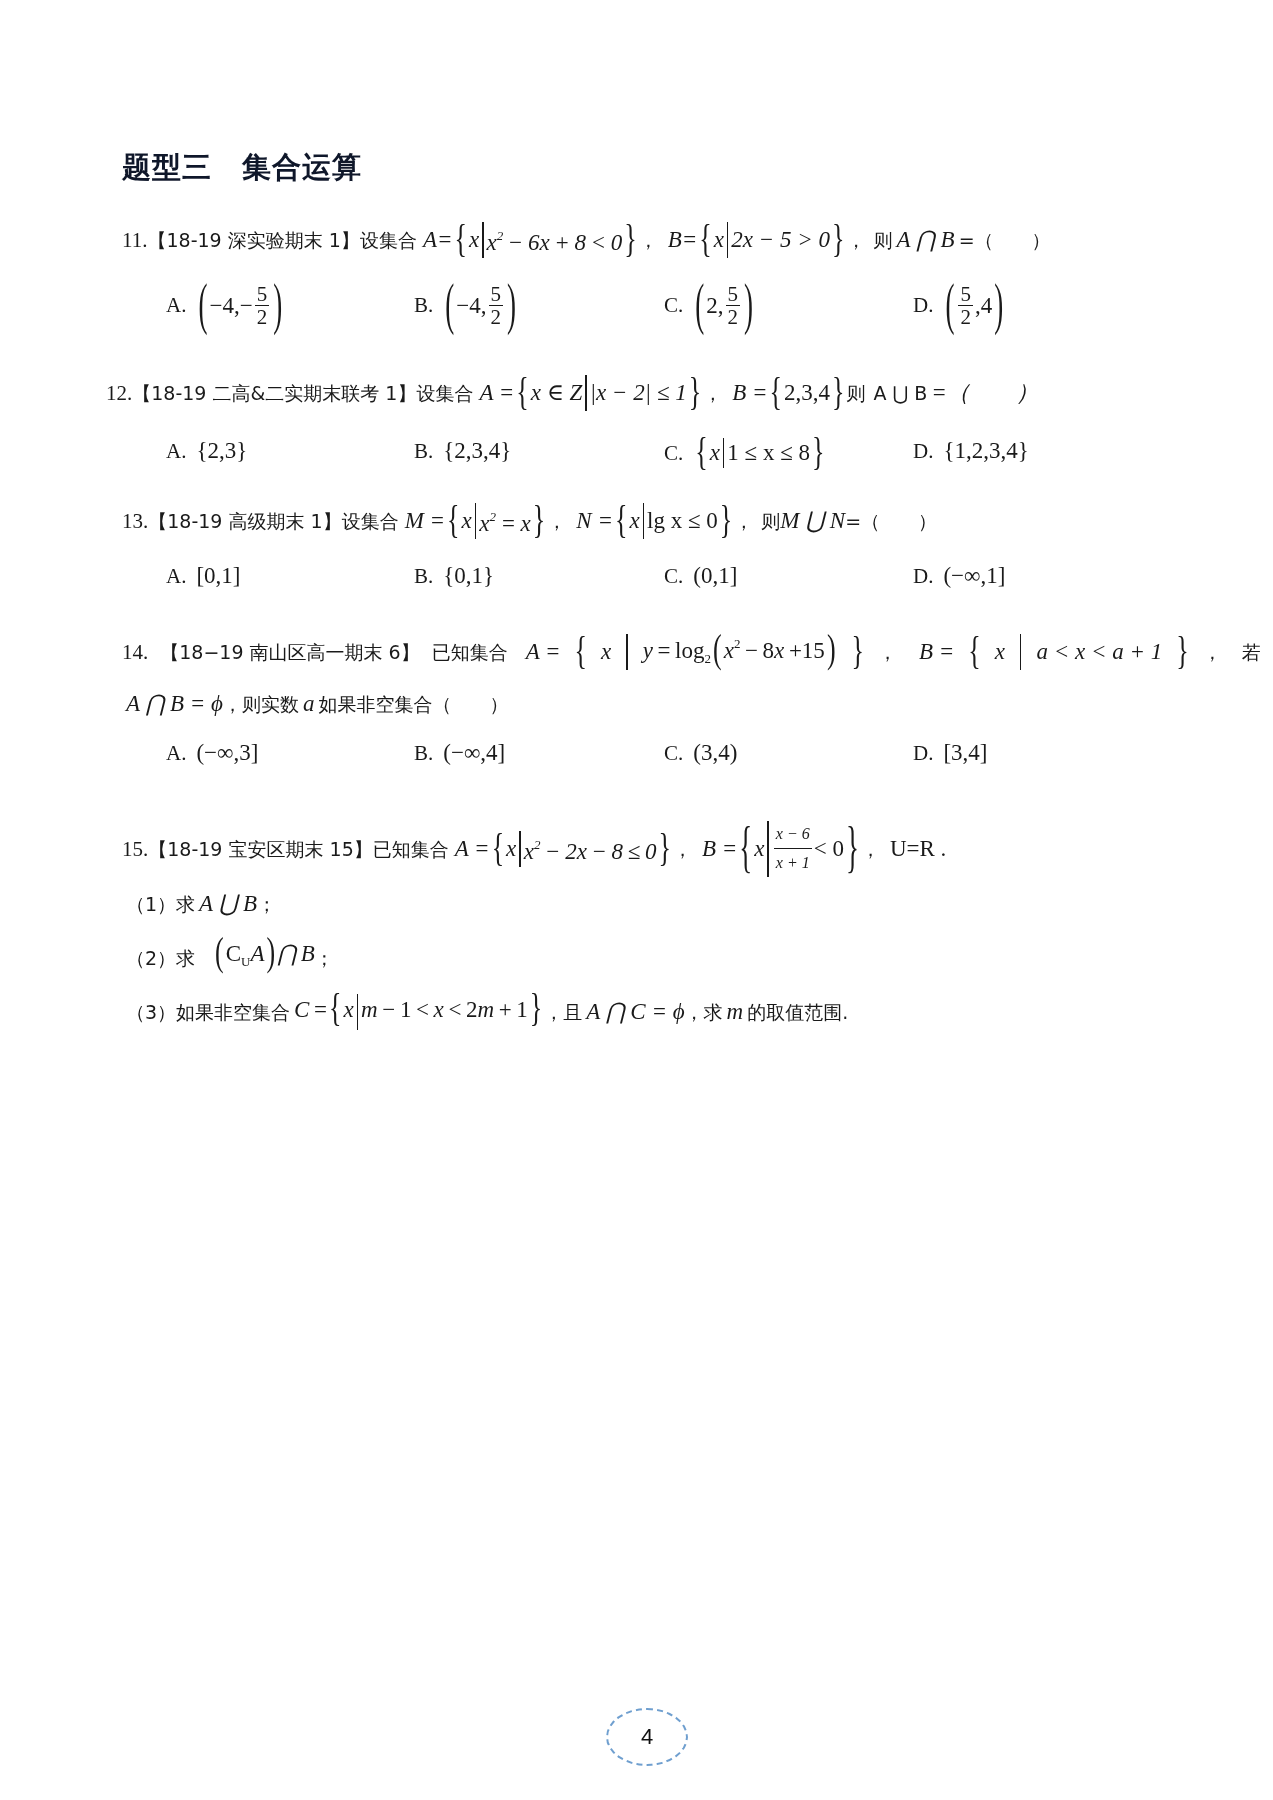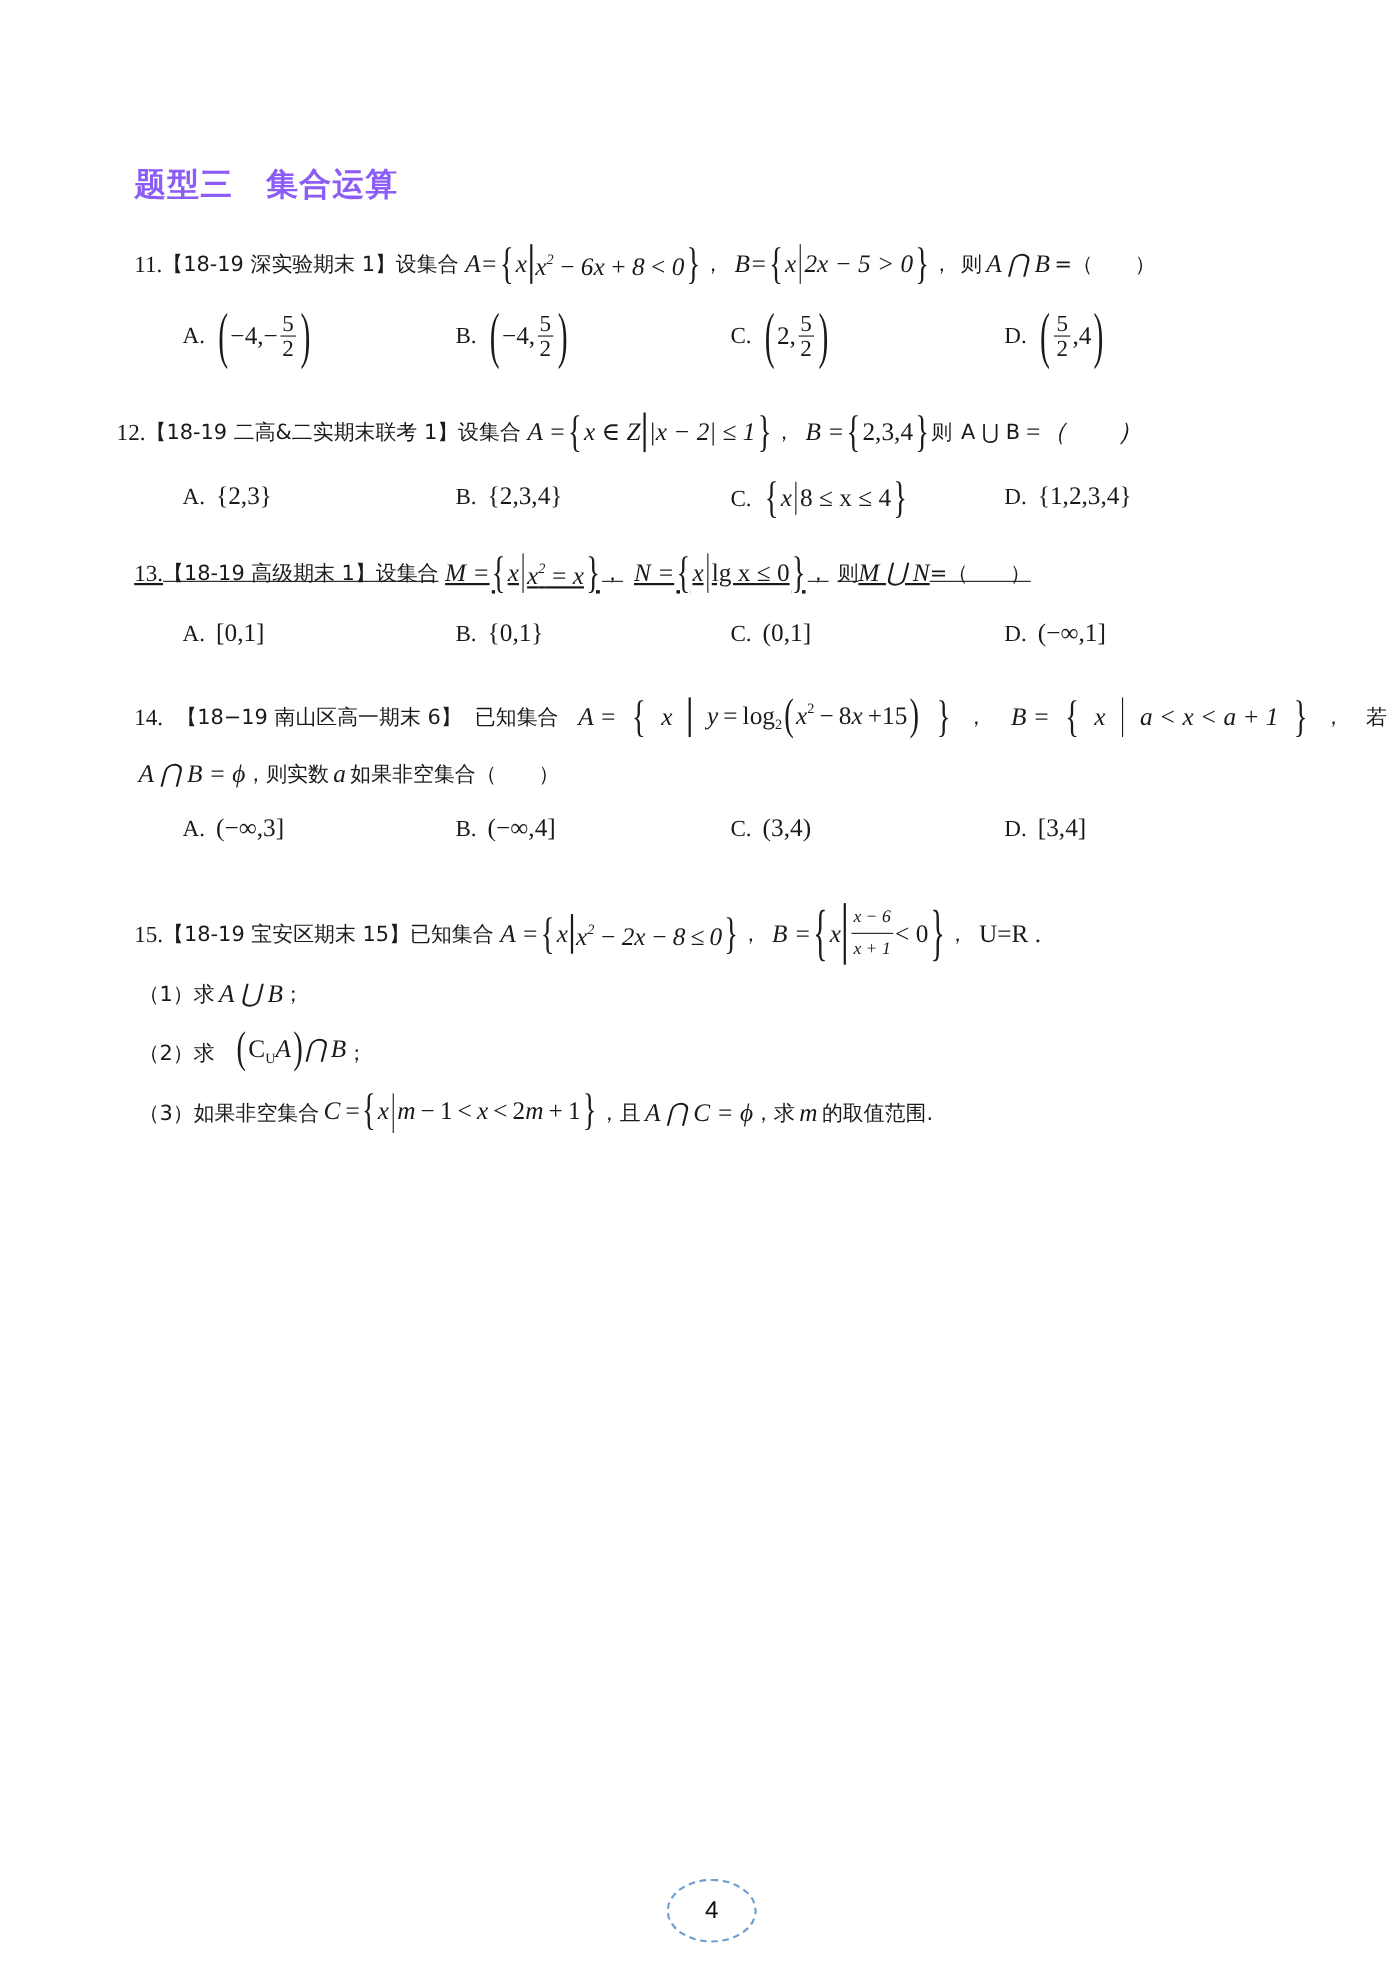--- a/index.html
+++ b/index.html
@@ -1,20 +1,20 @@
 <!DOCTYPE html>
 <html><head>
 <meta charset="utf-8">
 <style>
   html, body { margin:0; padding:0; background:#ffffff; }
   body { width:1273px; height:1800px; position:relative; overflow:hidden;
          font-family:"Liberation Serif","DejaVu Serif",serif; color:#1a1a1a; }
   .abs { position:absolute; white-space:nowrap; }
   .title { font-family:"DejaVu Sans","Liberation Sans",sans-serif; font-weight:bold;
-           font-size:29px; letter-spacing:1px; color:#8b5cf6; }
+           font-size:29px; letter-spacing:1px; color:#0f172a; }
   .q { font-size:21px; line-height:30px; display:flex; align-items:center; }
   .cn { font-family:"DejaVu Sans","Liberation Sans",sans-serif; font-size:19px; }
   .m { font-family:"Liberation Serif","DejaVu Serif",serif; font-size:23px; }
   .i { font-style:italic; }
   .br { font-family:"Liberation Serif",serif; font-weight:300; transform:scaleY(1.55);
         display:inline-block; font-size:26px; line-height:1; margin:0 2px; }
   .brl { transform:scaleY(2.1); font-size:27px; }
   .bar { display:inline-block; width:1.4px; background:#1a1a1a; height:36px;
          vertical-align:middle; margin:0 3px; }
   .frac { display:inline-flex; flex-direction:column; align-items:center;
@@ -124,29 +124,29 @@
 </div>
 <div class="abs opt" style="left:414px; top:438px;">
   <span class="lbl">B.</span>
   <span class="m">{2,3,4}</span>
 </div>
 <div class="abs opt" style="left:664px; top:438px;">
   <span class="lbl">C.</span>
   <span class="br">{</span>
   <span class="m i">x</span>
   <span class="bar" style="height:30px"></span>
-  <span class="m">8 ≤ x ≤ 4</span>
+  <span class="m">1 ≤ x ≤ 8</span>
   <span class="br">}</span>
 </div>
 <div class="abs opt" style="left:913px; top:438px;">
   <span class="lbl">D.</span>
   <span class="m">{1,2,3,4}</span>
 </div>
 
-<div class="abs q" style="left:122px; top:502px;text-decoration:underline;">
+<div class="abs q" style="left:122px; top:502px;">
   <span>13.</span>
   <span class="cn">【18-19 高级期末 1】</span>
   <span class="cn">设集合</span>
   <span class="m i" style="margin-left:6px">M =</span>
   <span class="br">{</span>
   <span class="m i">x</span>
   <span class="bar"></span>
   <span class="m i">x<sup>2</sup> = x</span>
   <span class="br">}</span>
   <span class="cn">，</span>

